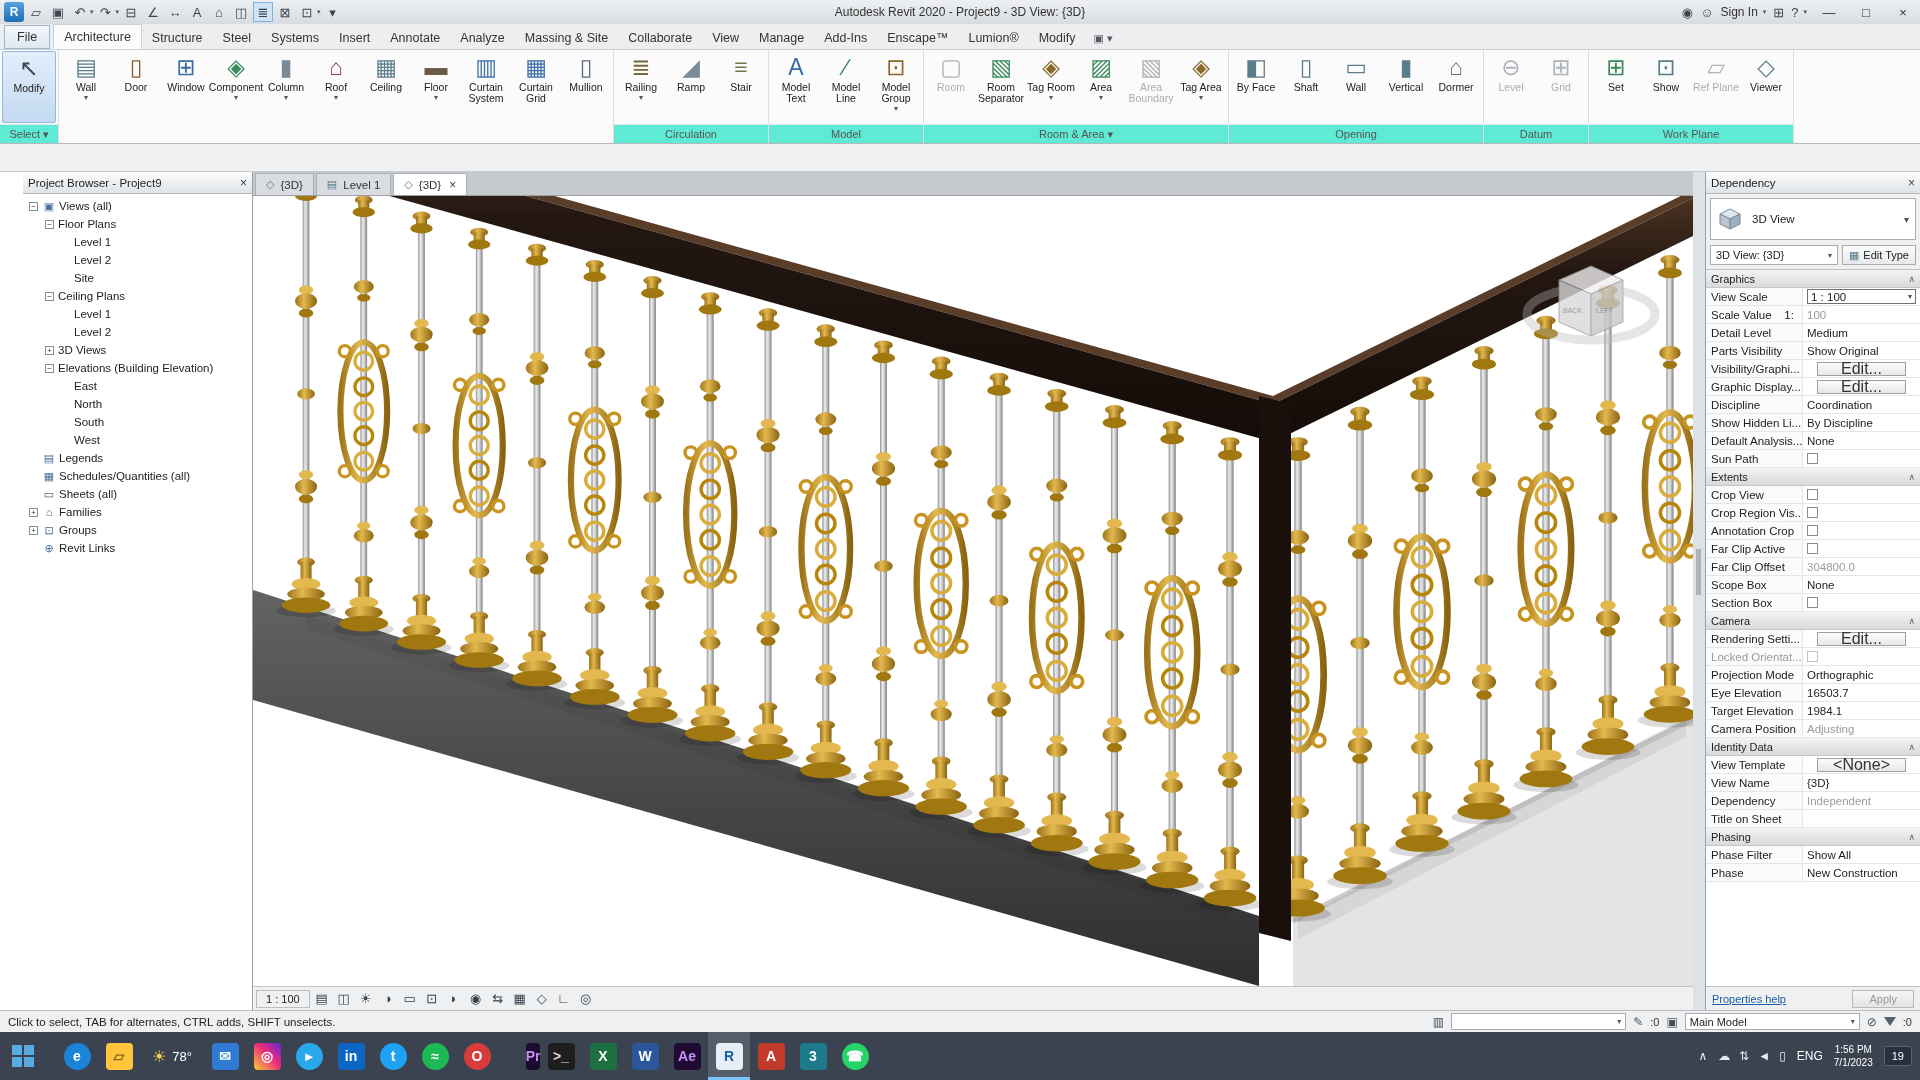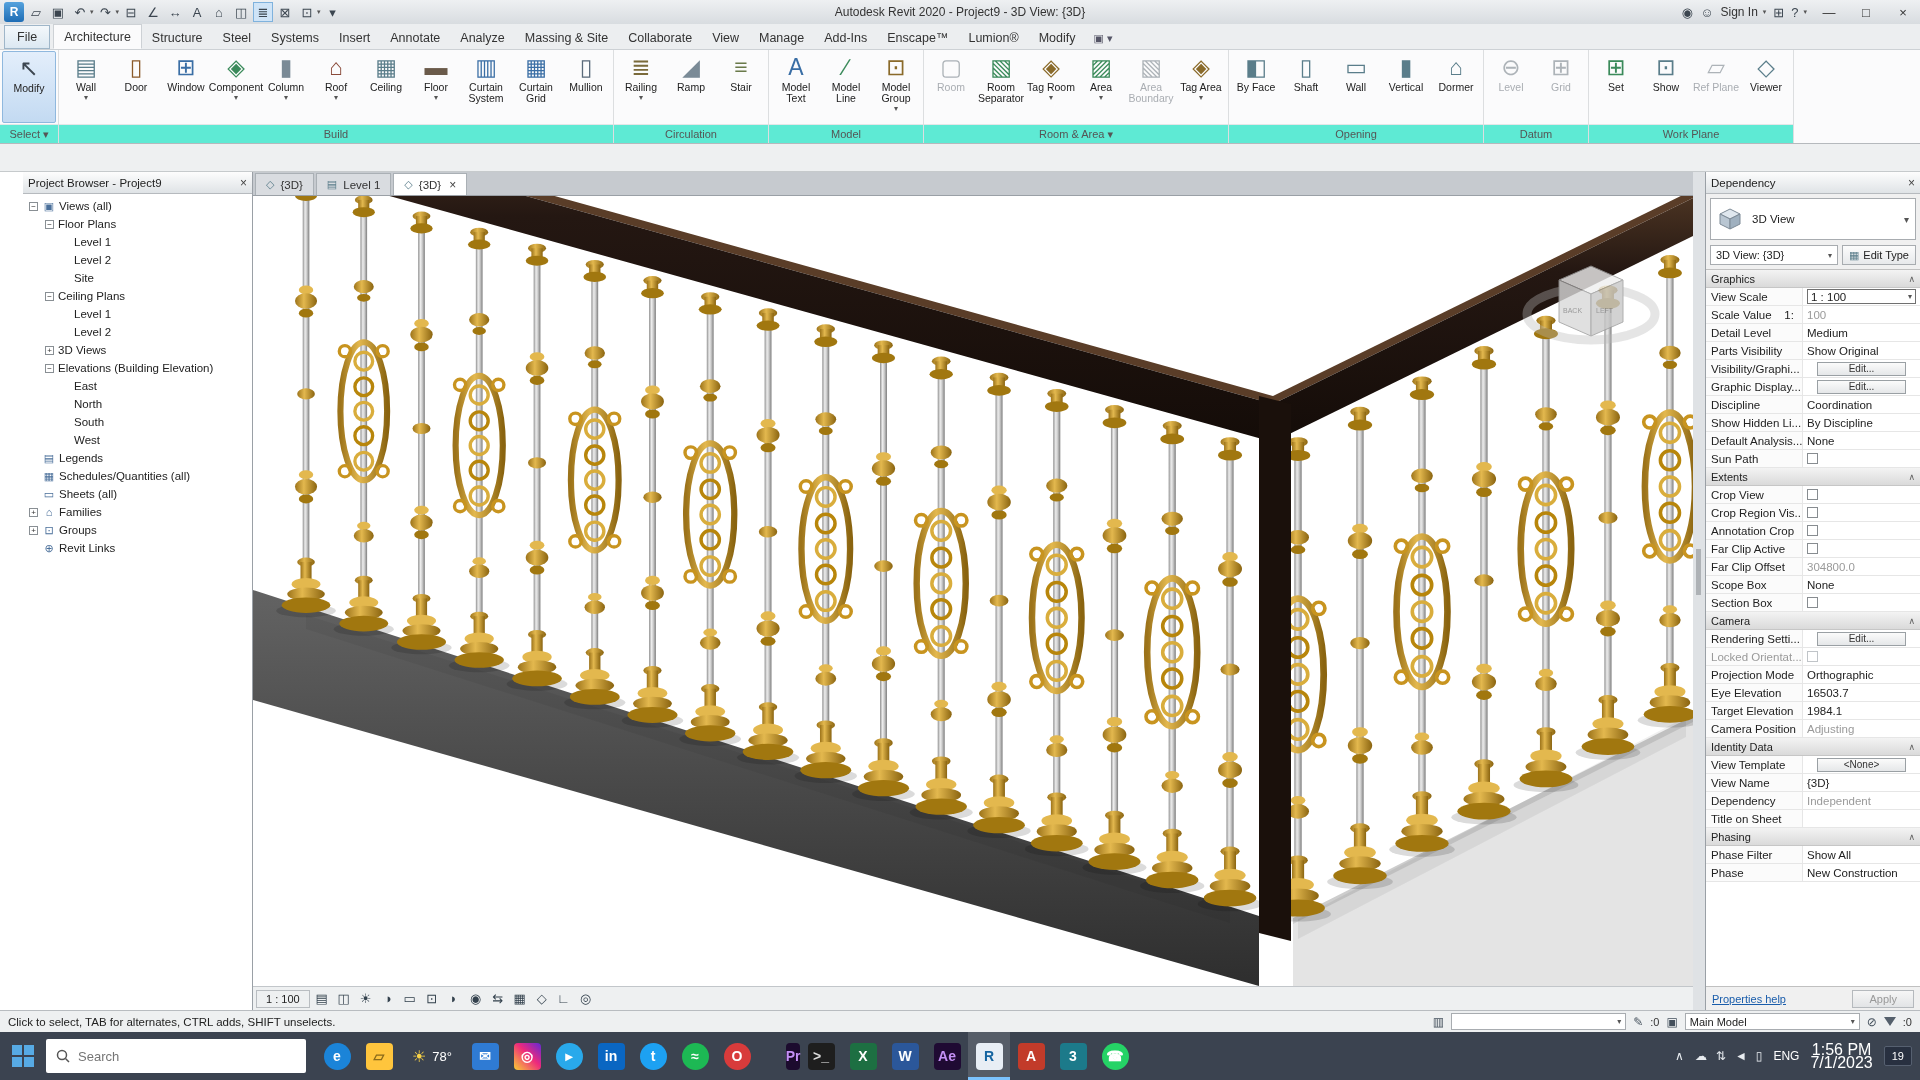--- a/index.html
+++ b/index.html
@@ -78,21 +78,21 @@
   .prop-grid { flex:1; background:#fff; border-top:1px solid #c0c0c0; overflow:hidden; }
   .sec-header { height:18px; background:linear-gradient(#f3f3f3,#dadada); border-bottom:1px solid #c6c6c6; display:flex; align-items:center; padding:0 5px; font-size:11px; color:#222; }
   .sec-header .chev { margin-left:auto; color:#666; font-size:9px; }
   .prow { height:18px; display:flex; border-bottom:1px solid #e6e6e6; }
   .plabel { width:97px; padding:0 5px; display:flex; align-items:center; border-right:1px solid #e6e6e6; background:#fbfbfb; color:#222; overflow:hidden; white-space:nowrap; flex-shrink:0; }
   .plabel.dim { color:#9a9a9a; }
   .pvalue { flex:1; display:flex; align-items:center; padding:0 4px; background:#fff; overflow:hidden; white-space:nowrap; }
   .pvalue.dim { color:#9a9a9a; }
   .combo-active { flex:1; border:1px solid #707070; height:15px; display:flex; align-items:center; padding:0 3px; background:#fff; }
   .combo-active .dd { margin-left:auto; font-size:8px; color:#555; }
-  .pbtn { width:82%; margin:4px auto; height:14px; border:1px solid #9aa0a4; background:linear-gradient(#fbfbfb,#e5e7e9); display:flex; align-items:center; justify-content:center; font-size:10px; color:#333; }
+  .pbtn { width:82%; margin:4px auto; height:14px; border:1px solid #9aa0a4; background:linear-gradient(#fbfbfb,#e5e7e9); display:flex; align-items:center; justify-content:center; font-size:16px; color:#333; }
   .pcheck { width:11px; height:11px; border:1px solid #878c90; background:#fff; }
   .pcheck.dim { border-color:#c0c4c8; }
   .prop-footer { height:24px; display:flex; align-items:center; padding:0 6px; border-top:1px solid #c0c0c0; flex-shrink:0; background:#f0f0f0; }
   .help-link { color:#1a5dab; text-decoration:underline; font-size:11px; }
   .apply-btn { margin-left:auto; color:#999; border:1px solid #b5b9bd; background:linear-gradient(#f6f6f6,#e2e4e6); padding:2px 16px; font-size:11px; }
 
   
   #status-bar { position:absolute; top:1010px; left:0; right:0; height:22px; background:#eef0f1; border-top:1px solid #b8bcc0; display:flex; align-items:center; padding:0 8px; font-size:11.5px; color:#222; }
   .sb-right { margin-left:auto; display:flex; align-items:center; gap:7px; }
   .sb-combo { width:175px; height:17px; background:#fff; border:1px solid #a8acb0; display:flex; align-items:center; padding:0 4px; font-size:11px; }
@@ -110,21 +110,21 @@
   .tb-apps { display:flex; align-items:center; margin-left:10px; }
   .tb-app { width:42px; height:48px; display:flex; align-items:center; justify-content:center; position:relative; }
   .tb-app.active { background:rgba(255,255,255,.14); box-shadow:inset 0 -3px 0 #7cc4ff; }
   .app-ic { width:27px; height:27px; display:flex; align-items:center; justify-content:center; font-weight:bold; font-size:14px; border-radius:4px; }
   .app-ic.round { border-radius:50%; }
   .app-ic.insta { background:linear-gradient(45deg,#f9ce34,#ee2a7b 55%,#6228d7); color:#fff; }
   .weather-chip { display:flex; align-items:center; gap:6px; padding:0 12px; height:48px; font-size:13px; color:#fff; }
   .weather-chip .sun { color:#f8d347; font-size:16px; }
   .tray { margin-left:auto; display:flex; align-items:center; gap:11px; padding-right:8px; font-size:12px; }
   .tray-ic { color:#e8ecf0; font-size:12px; }
-  .clock { text-align:center; line-height:13px; font-size:16px; }
+  .clock { text-align:center; line-height:13px; font-size:10px; }
   .tray-badge { background:#283040; border:1px solid #566070; padding:3px 7px; font-size:11px; border-radius:2px; }
 </style>
 </head>
 <body>
 
 <div id="app">
 
   <div id="titlebar">
     <div class="qat">
         <span class="qat-btn app">R</span>
@@ -236,21 +236,20 @@
           </div>
           <div class="big-btn">
             <div class="bicon" style="color: rgb(58, 110, 165);">▦</div>
             <div class="blabel">Curtain Grid</div>
           </div>
           <div class="big-btn">
             <div class="bicon" style="color: rgb(90, 106, 122);">▯</div>
             <div class="blabel">Mullion</div>
           </div>
         </div>
-        <div class="panel-label">Build</div>
       </div>
       <div class="panel">
         <div class="panel-content">
           <div class="big-btn">
             <div class="bicon" style="color: rgb(122, 106, 58);">≣</div>
             <div class="blabel">Railing</div>
             <div class="dropar">▾</div>
           </div>
           <div class="big-btn">
             <div class="bicon" style="color: rgb(122, 138, 150);">◢</div>
@@ -870,27 +869,20 @@
 
   <div id="taskbar">
     <div class="tb-start">
       <div class="win-logo">
           <div></div>
           <div></div>
           <div></div>
           <div></div>
         </div>
     </div>
-    <div class="tb-search">
-      <svg width="14" height="14" viewBox="0 0 14 14">
-        <circle cx="6" cy="6" r="4.5" fill="none" stroke="#555" stroke-width="1.5"></circle>
-        <line x1="9.5" y1="9.5" x2="13" y2="13" stroke="#555" stroke-width="1.5"></line>
-      </svg>
-      <input style="border: none; outline: none; font-size: 13px; flex: 1 1 0%; color: rgb(51, 51, 51); background: transparent;" placeholder="Search">
-    </div>
     <div class="tb-apps">
         <div class="tb-app">
           <span class="app-ic round" style="background: rgb(27, 132, 216); color: rgb(255, 255, 255);">e</span>
         </div>
         <div class="tb-app">
           <span class="app-ic" style="background: rgb(255, 197, 61); color: rgb(138, 106, 26);">▱</span>
         </div>
         <div class="weather-chip">
           <span class="sun">☀</span>
           <span>78°</span>

